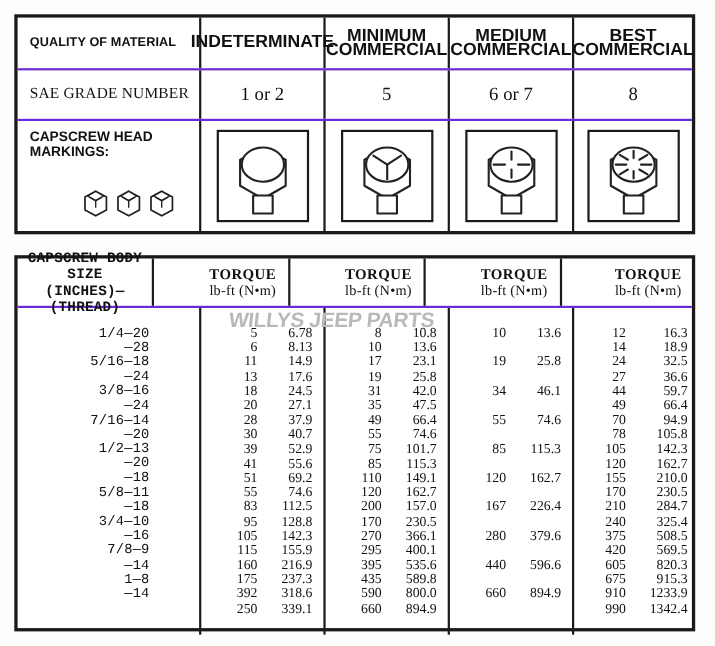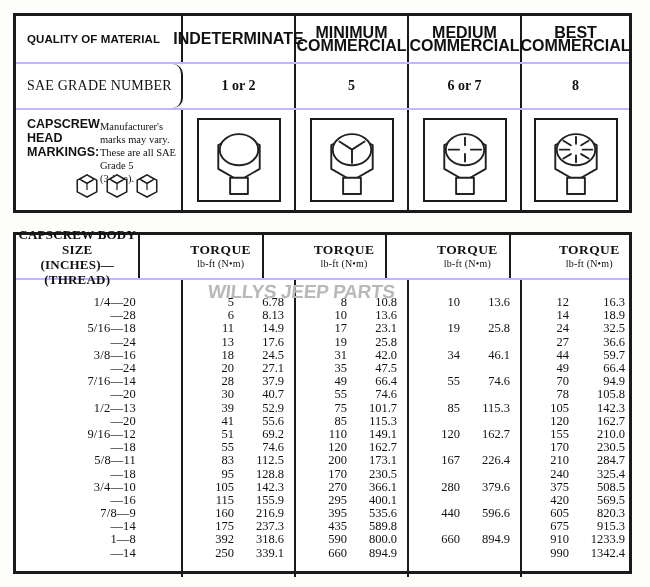--- a/index.html
+++ b/index.html
@@ -24,21 +24,21 @@
   .cell{
     box-sizing:border-box;
     border-right:2px solid #1a1a1a;
     display:flex;
     align-items:center;
     justify-content:center;
     text-align:center;
     position:relative;
   }
   .cell:last-child{border-right:none;}
-  .row.brd{border-bottom:2px solid #c4b5fd;justify-content:center;}
+  .row.brd{border-bottom:2px solid #6d28d9;justify-content:center;}
 
   
   #t1{left:13px;top:13px;width:619px;height:200px;}
   #t1 .c0{width:167px;}
   #t1 .c1{width:113px;}
   #t1 .c2{width:113px;}
   #t1 .c3{width:113px;}
   #t1 .c4{width:107px;}
 
   .r-quality{height:48px;}
@@ -58,27 +58,26 @@
     font-weight:bold;font-size:16px;
     line-height:13.5px;
     white-space:pre-line;
   }
   .g-lbl{
     font-size:14px;
     justify-content:flex-start;
     padding-left:11px;
     text-align:left;
     letter-spacing:.2px;
-    border-radius:10px;
-  }
-  .g-val{font-size:14px;font-weight:bold;}
+  }
+  .g-val{font-size:17px;}
 
   
   .marks-cell{
-    flex-direction:row;
+    flex-direction:column;
     align-items:flex-start;
     justify-content:flex-start;
     padding:7px 0 0 11px;
     text-align:left;
   }
   .marks-title{
     font-family:"Liberation Sans", sans-serif;
     font-weight:bold;font-size:12.5px;line-height:14px;
     white-space:pre-line;
   }
@@ -95,35 +94,35 @@
   .bolt-cell{padding:4px;}
   .bolt-frame{
     width:84px;height:84px;
     border:2px solid #1a1a1a;
     display:flex;align-items:center;justify-content:center;
     box-sizing:border-box;
   }
 
   
   #t2{left:13px;top:232px;width:619px;height:342px;}
-  #t2 .c0{width:167px;}
+  #t2 .c0{width:167px;font-family:Liberation Mono, monospace;}
   #t2 .c1{width:113px;}
   #t2 .c2{width:113px;}
   #t2 .c3{width:113px;}
   #t2 .c4{width:107px;}
 
   .r-head2{height:45px;}
   .h-size{
     font-weight:bold;font-size:13px;line-height:15px;
     white-space:pre-line;
     letter-spacing:.2px;
   }
   .h-torque{flex-direction:column;justify-content:center;line-height:14px;margin-left:39px;}
   .h-torque .t1{font-weight:bold;font-size:13.5px;letter-spacing:.4px;}
-  .h-torque .t2{font-size:10px;letter-spacing:.2px;}
+  .h-torque .t2{font-size:13px;letter-spacing:.2px;}
 
   
   .body-row{display:flex;height:297px;}
   .bcol{
     box-sizing:border-box;
     border-right:2px solid #1a1a1a;
     padding-top:16px;
   }
   .bcol:last-child{border-right:none;}
   .bcol.c0{width:167px;}
@@ -187,23 +186,20 @@
       <div class="cell c2 g-val">5</div>
       <div class="cell c3 g-val">6 or 7</div>
       <div class="cell c4 g-val">8</div>
     </div>
 
     <div class="row r-marks">
 
       <div class="cell c0 marks-cell">
         <div class="marks-title">CAPSCREW HEAD
 MARKINGS:</div>
-        <div class="marks-note">Manufacturer's marks may vary.
-These are all SAE Grade 5
-(3-line).</div>
         <div class="mini-row">
           <span>
             <svg width="26" height="26" viewBox="0 0 40 40">
               <polygon points="20,3 35,11 35,29 20,37 5,29 5,11" fill="#fff" stroke="#222" stroke-width="2.4"></polygon>
               <polygon points="20,3 31,9.5 20,16 9,9.5" fill="#fff" stroke="#222" stroke-width="1.9"></polygon>
               <line x1="20" y1="16" x2="20" y2="26" stroke="#222" stroke-width="1.9"></line>
               <line x1="20" y1="16" x2="11" y2="11" stroke="#222" stroke-width="1.9"></line>
               <line x1="20" y1="16" x2="29" y2="11" stroke="#222" stroke-width="1.9"></line>
             </svg>
           </span>
@@ -330,21 +326,20 @@
           <div class="drow size">1/4—20</div>
           <div class="drow size">—28</div>
           <div class="drow size">5/16—18</div>
           <div class="drow size">—24</div>
           <div class="drow size">3/8—16</div>
           <div class="drow size">—24</div>
           <div class="drow size">7/16—14</div>
           <div class="drow size">—20</div>
           <div class="drow size">1/2—13</div>
           <div class="drow size">—20</div>
-          <div class="drow size">9/16—12</div>
           <div class="drow size">—18</div>
           <div class="drow size">5/8—11</div>
           <div class="drow size">—18</div>
           <div class="drow size">3/4—10</div>
           <div class="drow size">—16</div>
           <div class="drow size">7/8—9</div>
           <div class="drow size">—14</div>
           <div class="drow size">1—8</div>
           <div class="drow size">—14</div>
         </div>
@@ -474,21 +469,21 @@
           <div class="drow tq">
             <span class="v1">110</span>
             <span class="v2">149.1</span>
           </div>
           <div class="drow tq">
             <span class="v1">120</span>
             <span class="v2">162.7</span>
           </div>
           <div class="drow tq">
             <span class="v1">200</span>
-            <span class="v2">173.1</span>
+            <span class="v2">157.0</span>
           </div>
           <div class="drow tq">
             <span class="v1">170</span>
             <span class="v2">230.5</span>
           </div>
           <div class="drow tq">
             <span class="v1">270</span>
             <span class="v2">366.1</span>
           </div>
           <div class="drow tq">

